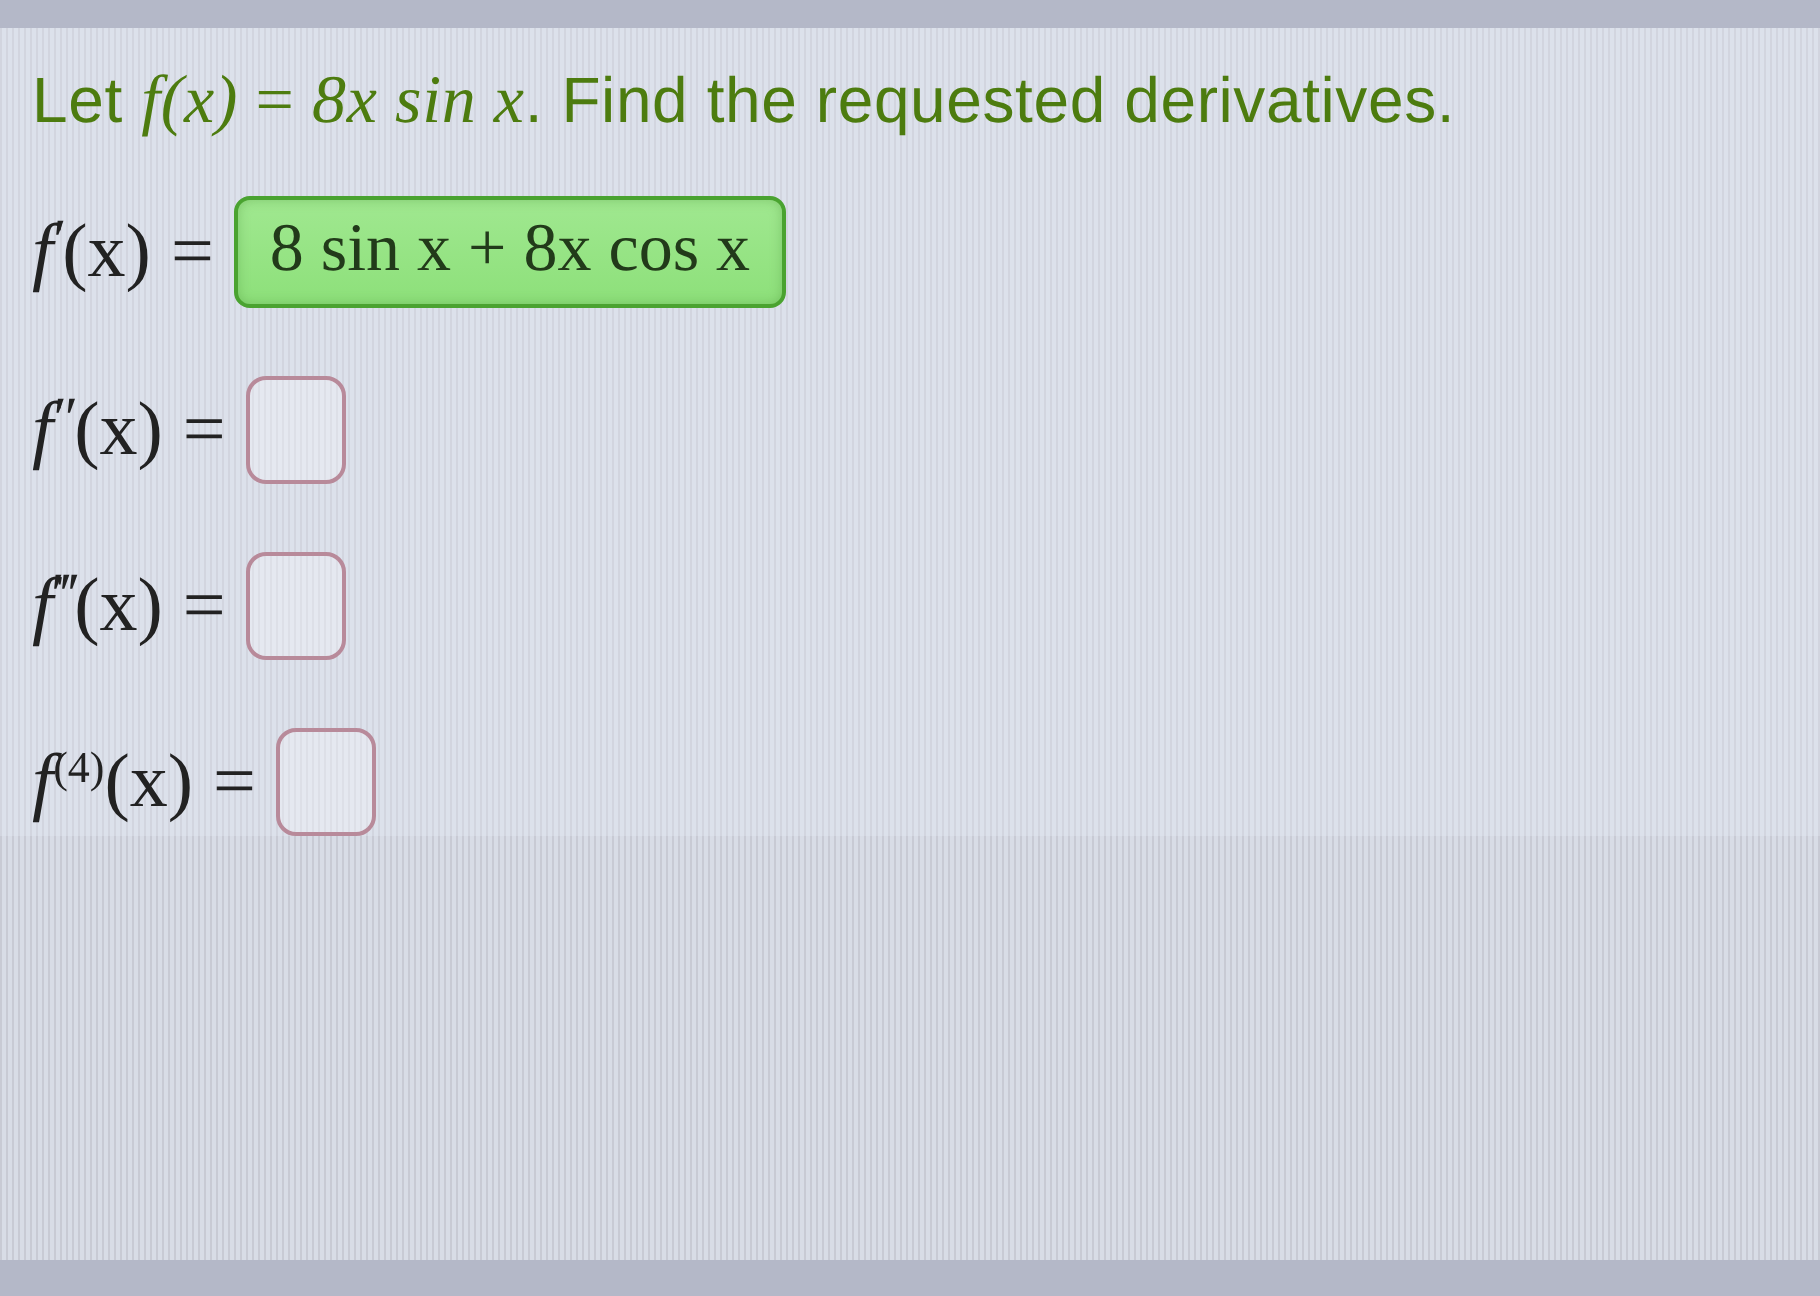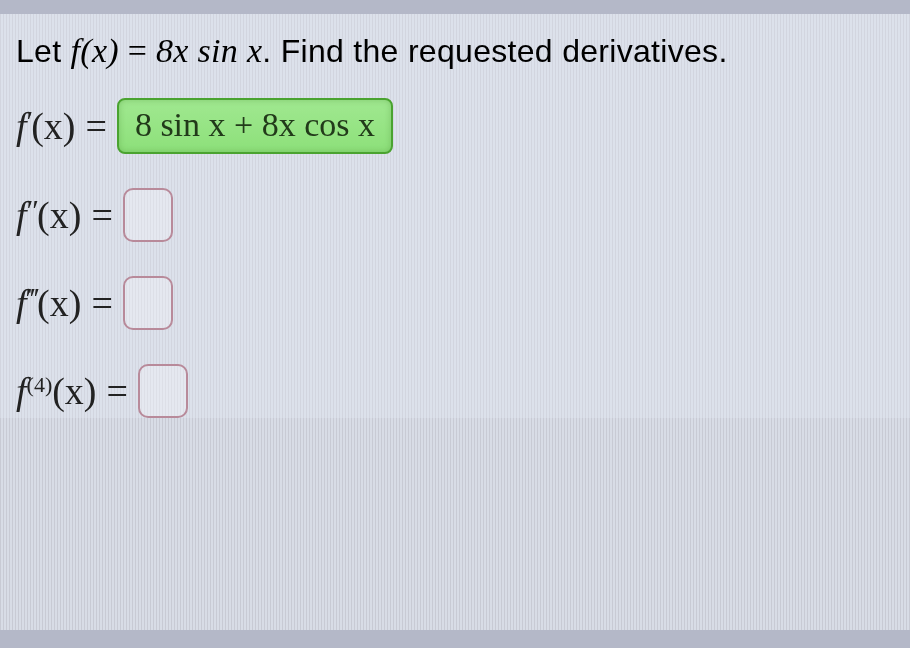--- a/index.html
+++ b/index.html
@@ -17,21 +17,21 @@
     font-family: "Times New Roman", serif;
     position: relative;
   }
   .content {
     padding: 18px 16px 0 16px;
     background: rgba(230,234,244,0.35);
   }
   .problem-text {
     font-family: Arial, "Helvetica Neue", sans-serif;
     font-size: 32px;
-    color: #000000;
+    color: #4d7c0f;
     margin-bottom: 28px;
     letter-spacing: 0.3px;
   }
   .problem-text .math {
     font-family: "Times New Roman", serif;
     font-style: italic;
     font-size: 34px;
   }
   .problem-text .eq { font-style: normal; }
   .row {

